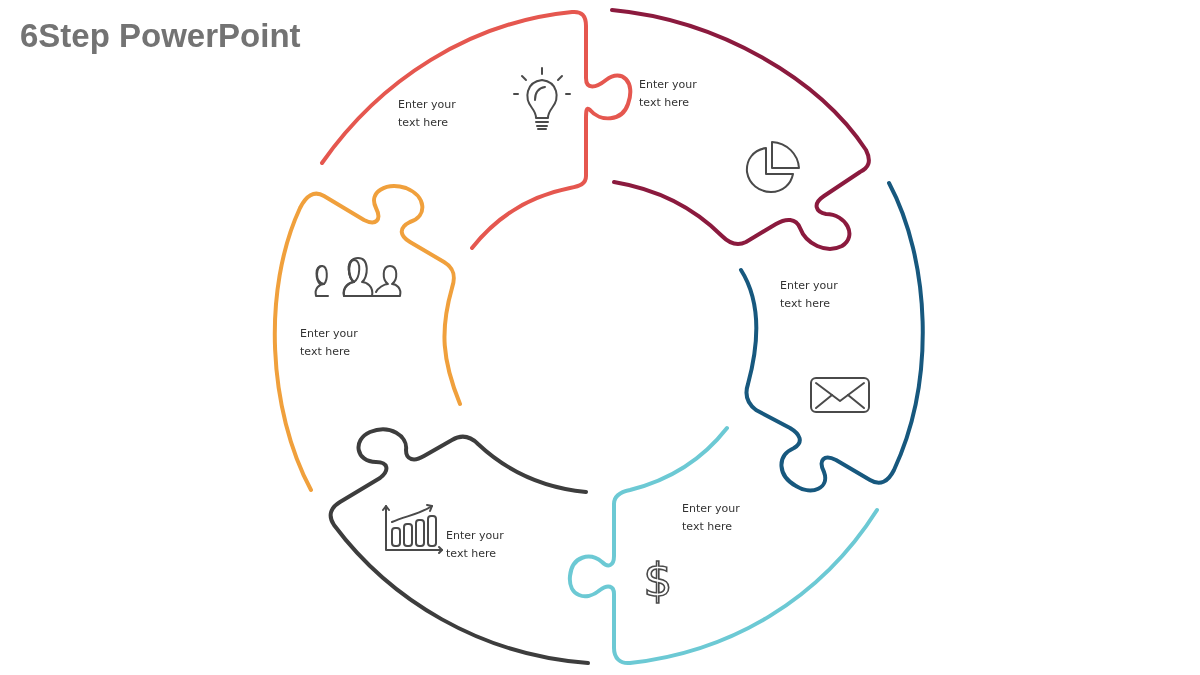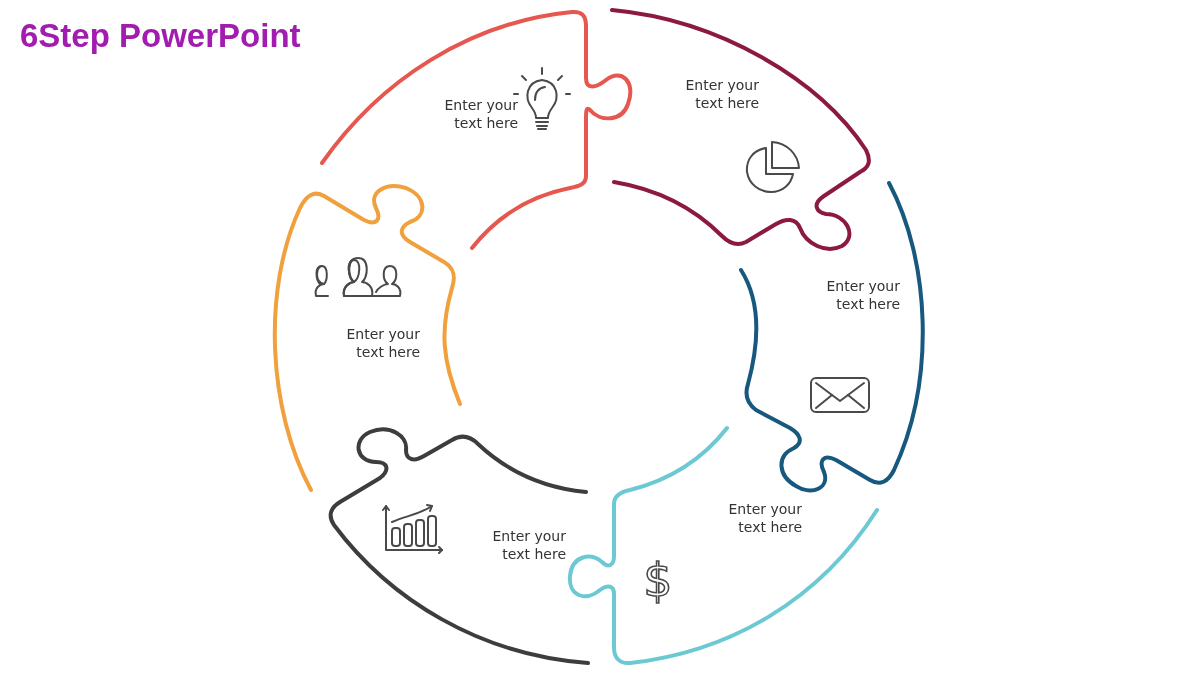--- a/index.html
+++ b/index.html
@@ -1,22 +1,22 @@
 <!DOCTYPE html>
 <html><head>
 <meta charset="utf-8">
 <style>
   html, body { margin:0; padding:0; background:#ffffff; }
   body { width:1200px; height:675px; position:relative; overflow:hidden; font-family:"Liberation Sans", sans-serif; }
-  .title { position:absolute; left:20px; top:16px; font-family:"Liberation Sans", sans-serif; font-weight:bold; font-size:33px; line-height:40px; color:#a21caf; }
+  .title { position:absolute; left:20px; top:16px; font-family:"Liberation Sans", sans-serif; font-weight:bold; font-size:33px; line-height:40px; color:#737373; }
   .title div { white-space:nowrap; }
   svg.diagram { position:absolute; left:0; top:0; }
   .seg { fill:none; stroke-width:4; stroke-linecap:round; stroke-linejoin:round; }
   .ico { fill:none; stroke:#4a4a4a; stroke-width:2; stroke-linecap:round; stroke-linejoin:round; }
-  .lbl { position:absolute; width:120px; text-align:right; font-family:"DejaVu Sans", sans-serif; font-size:14px; line-height:18px; color:#333; }
+  .lbl { position:absolute; width:120px; text-align:left; font-family:"DejaVu Sans", sans-serif; font-size:11px; line-height:18px; color:#333; }
 </style>
 </head>
 <body>
 
 <div class="title">
   <div>6Step PowerPoint</div>
 </div>
 
 <svg class="diagram" width="1200" height="675" viewBox="0 0 1200 675">
 

